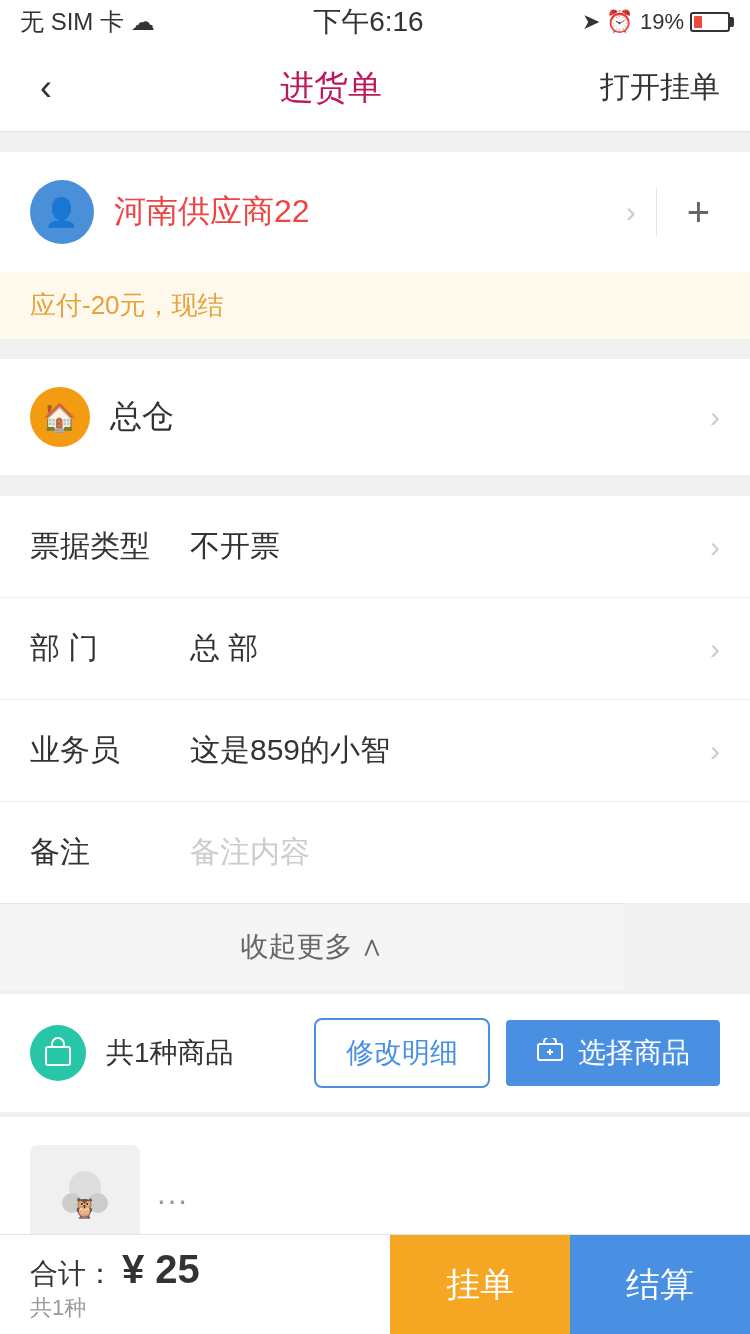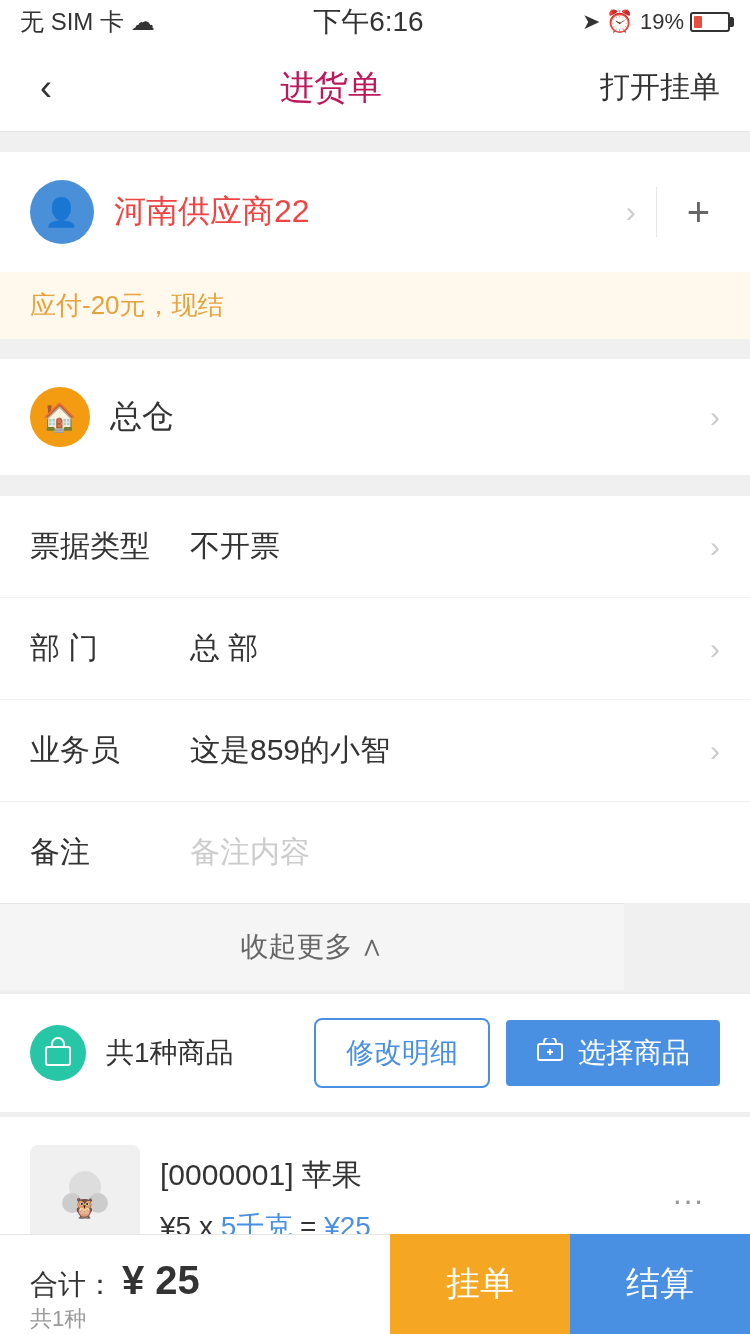--- a/index.html
+++ b/index.html
@@ -268,21 +268,21 @@
     .bottom-spacer { height: 100px; }
 
     
     .bottom-bar {
       position: fixed;
       bottom: 0;
       left: 0;
       width: 750px;
       height: 100px;
       display: flex;
-      align-items: flex-end;
+      align-items: center;
       background: #fff;
       border-top: 1px solid #e5e5e5;
     }
     .total-section {
       flex: 1;
       padding: 0 30px;
       display: flex;
       flex-direction: column;
       justify-content: center;
     }
@@ -436,26 +436,20 @@
   <div class="product-thumb">
     <div class="product-thumb-inner">
       <svg width="70" height="70" viewBox="0 0 70 70" fill="none">
         <circle cx="35" cy="28" r="16" fill="#ddd"></circle>
         <circle cx="22" cy="44" r="10" fill="#ccc"></circle>
         <circle cx="48" cy="44" r="10" fill="#ccc"></circle>
         <text x="35" y="56" text-anchor="middle" font-size="20" fill="#aaa">🦉</text>
       </svg>
     </div>
   </div>
-  <div class="product-info">
-    <div class="product-name">[0000001] 苹果</div>
-    <div class="product-price">
-      <span>¥5 x </span><span class="highlight">5千克</span><span> = </span><span class="highlight">¥25</span>
-    </div>
-  </div>
   <span class="more-btn">···</span>
 </div>
 
 <div class="bottom-spacer"></div>
 
 <div class="bottom-bar">
   <div class="total-section">
     <div class="total-label">
       <span>合计：</span>
       <span class="total-amount">¥ 25</span>

